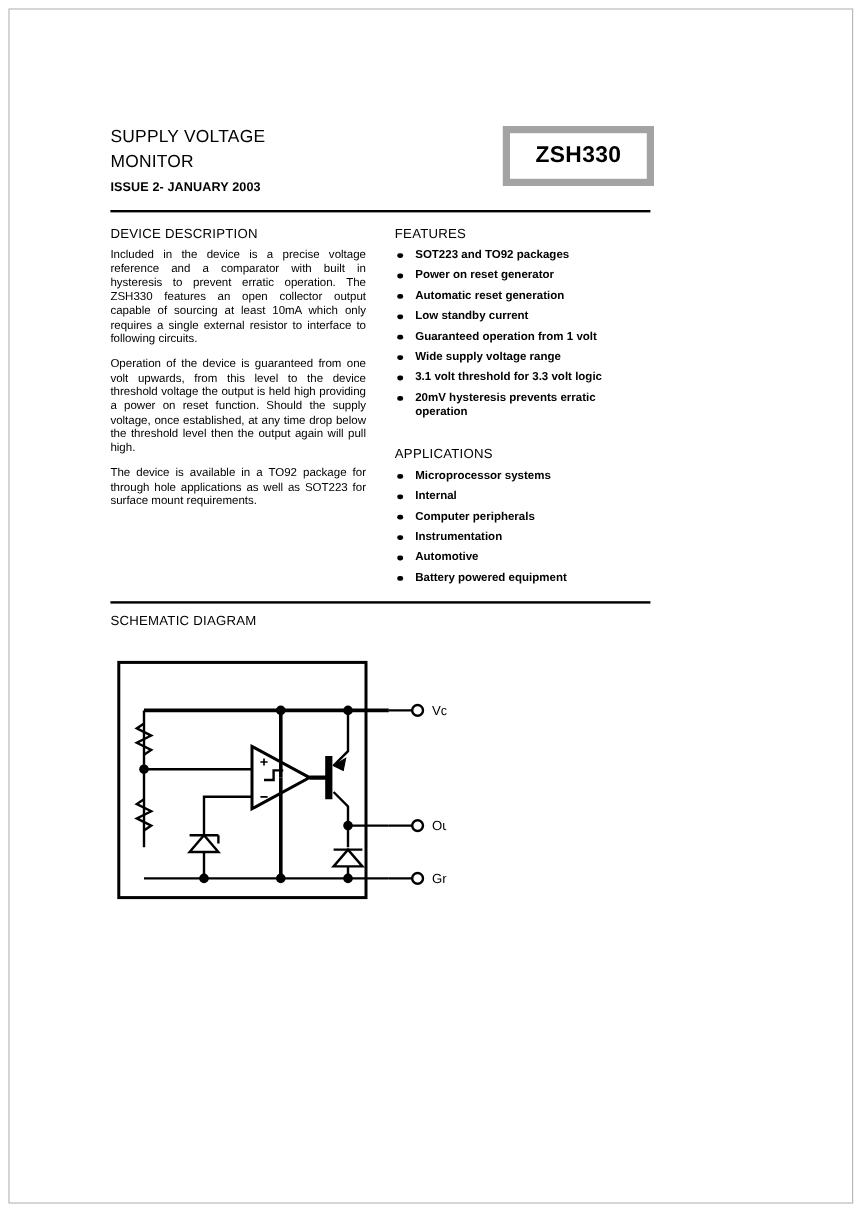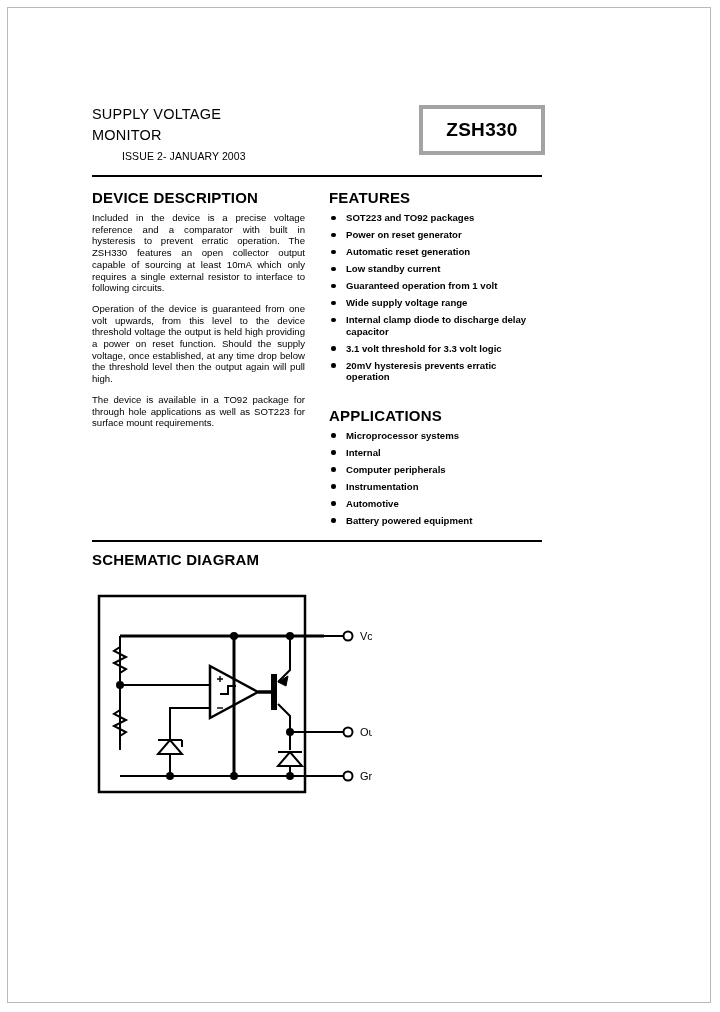--- a/index.html
+++ b/index.html
@@ -41,32 +41,31 @@
   }
   .doc-title {
     font-size: 14.5px;
     font-weight: normal;
     letter-spacing: 0.2px;
     line-height: 21px;
     margin: 0;
   }
   .doc-issue {
     font-size: 10.5px;
-    font-weight: normal;
+    font-weight: bold;
     letter-spacing: 0.1px;
     margin-top: 4px;
-    margin-left: 30px;
   }
   .part-box {
     position: absolute;
     right: -3px;
     top: 1px;
     width: 126px;
     height: 50px;
-    border: 4px solid #a3a3a3;
+    border: 6px solid #a3a3a3;
     box-sizing: border-box;
     display: flex;
     align-items: center;
     justify-content: center;
   }
   .part-box-label {
     font-size: 19px;
     font-weight: bold;
     letter-spacing: 0.3px;
   }
@@ -82,22 +81,22 @@
   
   .columns {
     display: flex;
     margin-top: 12px;
   }
   .col-left { width: 213px; }
   .col-gap  { width: 24px; }
   .col-right { width: 213px; }
 
   .section-head {
-    font-size: 15px;
-    font-weight: bold;
+    font-size: 11px;
+    font-weight: normal;
     letter-spacing: 0.2px;
     margin: 0 0 6px 0;
   }
   .section-head.spaced { margin-top: 24px; }
 
   .para {
     font-size: 9.6px;
     line-height: 11.7px;
     text-align: justify;
     margin: 0 0 9px 0;
@@ -176,21 +175,20 @@
 
     <div class="col-right">
       <div class="section-head">FEATURES</div>
       <ul class="bullets">
         <li><span class="dot"></span><span>SOT223 and TO92 packages</span></li>
         <li><span class="dot"></span><span>Power on reset generator</span></li>
         <li><span class="dot"></span><span>Automatic reset generation</span></li>
         <li><span class="dot"></span><span>Low standby current</span></li>
         <li><span class="dot"></span><span>Guaranteed operation from 1 volt</span></li>
         <li><span class="dot"></span><span>Wide supply voltage range</span></li>
-        <li><span class="dot"></span><span>Internal clamp diode to discharge delay capacitor</span></li>
         <li><span class="dot"></span><span>3.1 volt threshold for 3.3 volt logic</span></li>
         <li><span class="dot"></span><span>20mV hysteresis prevents erratic operation</span></li>
       </ul>
 
       <div class="section-head spaced">APPLICATIONS</div>
       <ul class="bullets">
         <li><span class="dot"></span><span>Microprocessor systems</span></li>
         <li><span class="dot"></span><span>Internal</span></li>
         <li><span class="dot"></span><span>Computer peripherals</span></li>
         <li><span class="dot"></span><span>Instrumentation</span></li>

